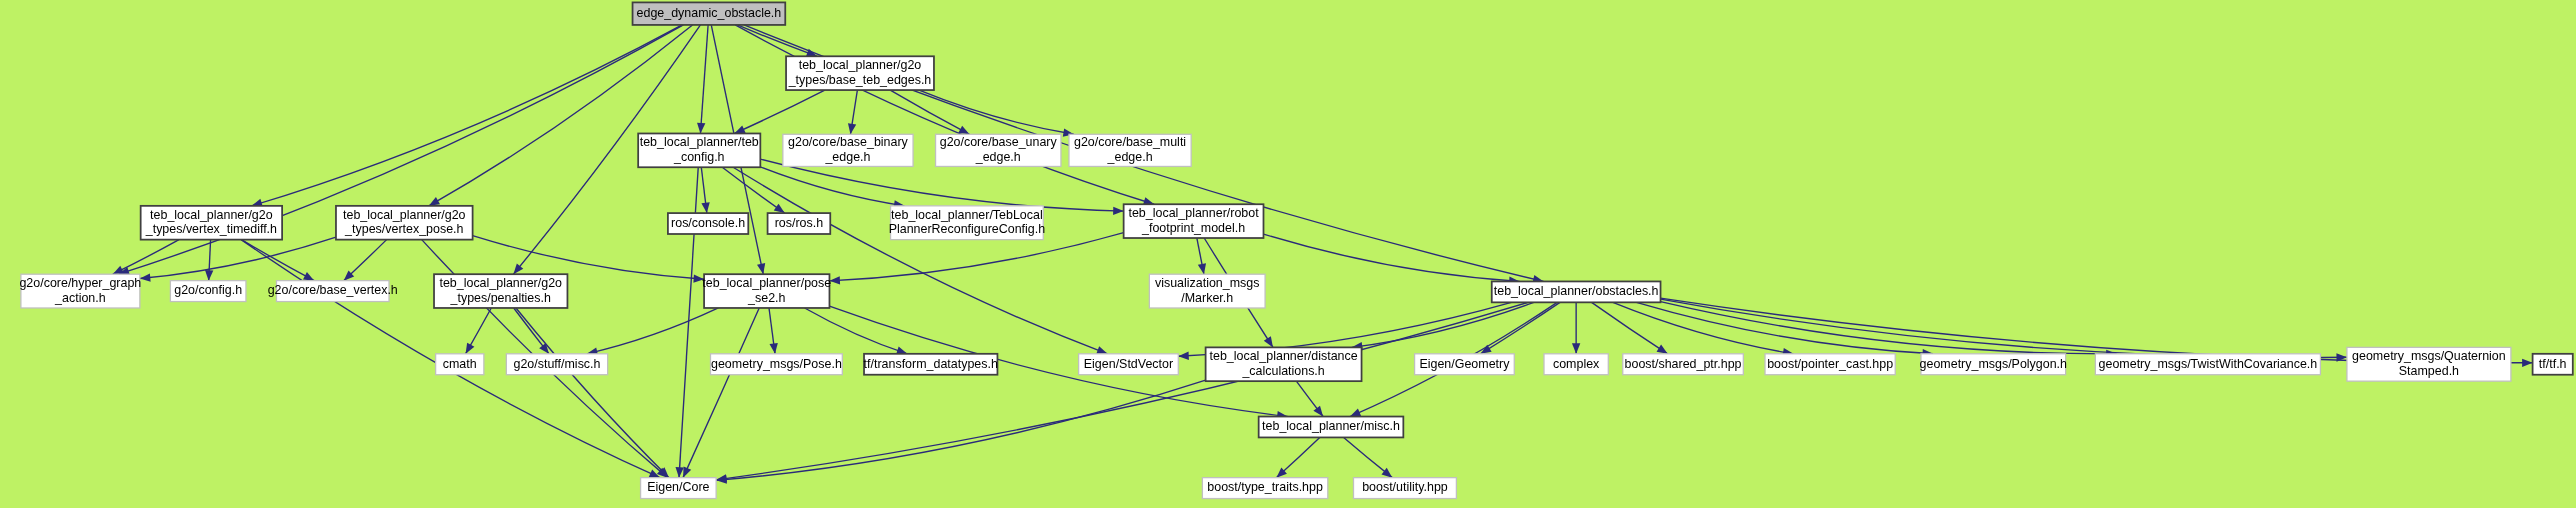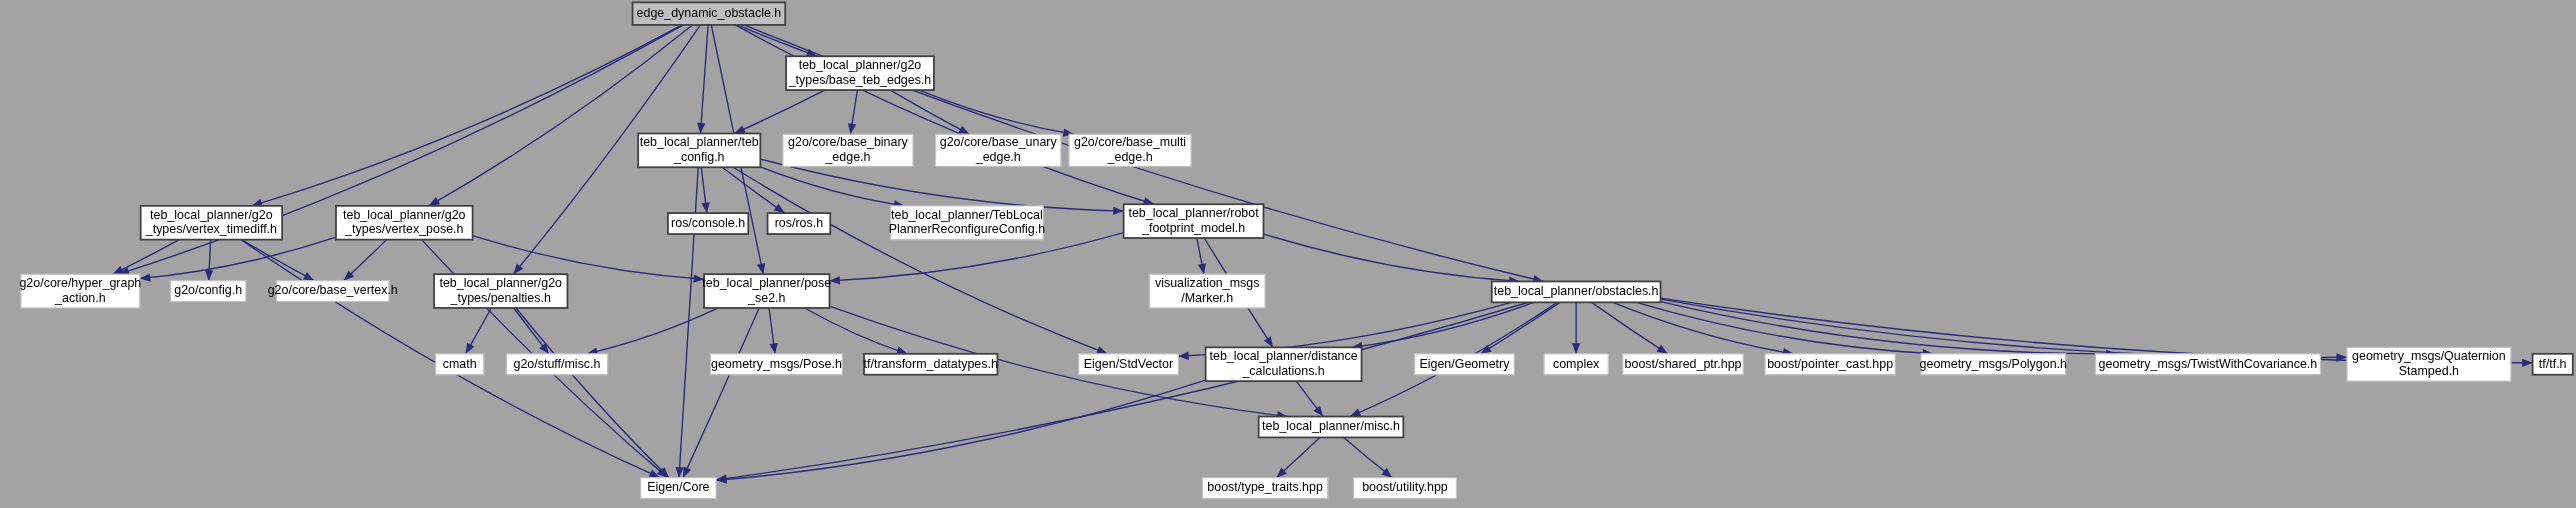--- a/index.html
+++ b/index.html
@@ -5,21 +5,21 @@
   html, body {
     margin: 0;
     padding: 0;
     background: #ffffff;
     font-family: "Liberation Sans", sans-serif;
   }
   #graph-root {
     position: relative;
     width: 2576px;
     height: 509px;
-    background: #a3a3a3;
+    background: #bef264;
     overflow: hidden;
   }
   svg#graph-svg {
     position: absolute;
     top: 0; left: 0;
     width: 2576px;
     height: 509px;
   }
   .node-box {
     fill: #ffffff;

